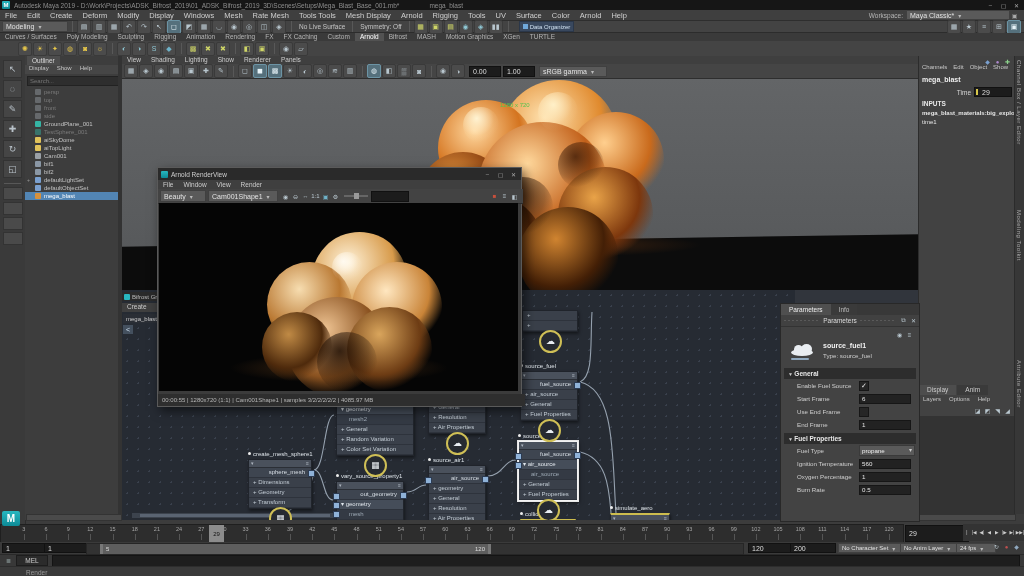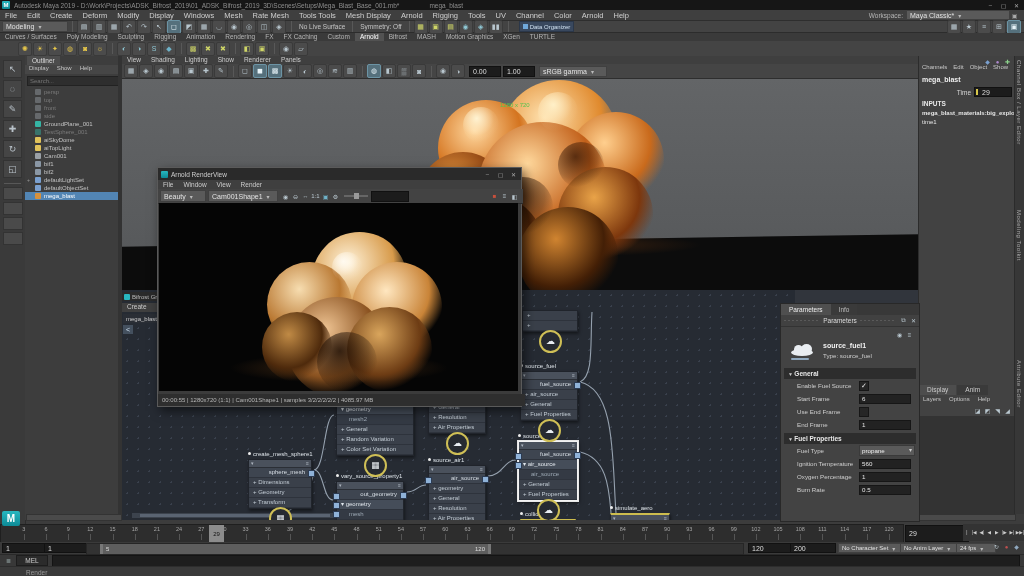--- a/index.html
+++ b/index.html
@@ -153,21 +153,21 @@
         <div class="menu-item">Display</div>
         <div class="menu-item">Windows</div>
         <div class="menu-item">Mesh</div>
         <div class="menu-item">Rate Mesh</div>
         <div class="menu-item">Tools Tools</div>
         <div class="menu-item">Mesh Display</div>
         <div class="menu-item">Arnold</div>
         <div class="menu-item">Rigging</div>
         <div class="menu-item">Tools</div>
         <div class="menu-item">UV</div>
-        <div class="menu-item">Channel</div>
+        <div class="menu-item">Surface</div>
         <div class="menu-item">Color</div>
         <div class="menu-item">Arnold</div>
         <div class="menu-item">Help</div>
       </div>
     <div style="margin-left:auto;display:flex;align-items:center;margin-right:4px;">
       <span style="font-size:6.5px;color:#b5b5b5;margin-right:3px;">Workspace:</span>
       <div class="dd" style="width:96px;height:8px;">
           <span>Maya Classic*</span>
         </div>
       <span class="icon sm" style="color:#aaa;">▣</span>

